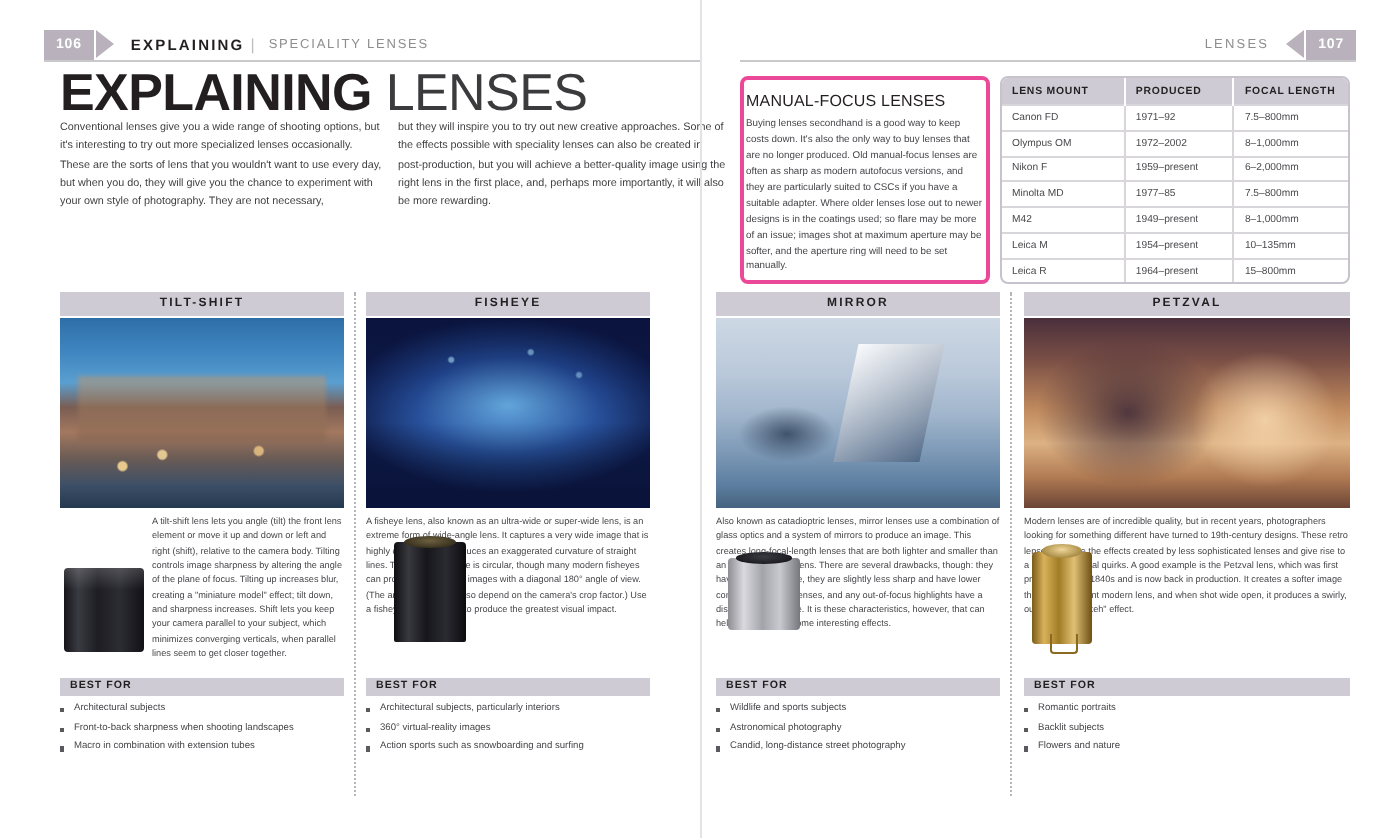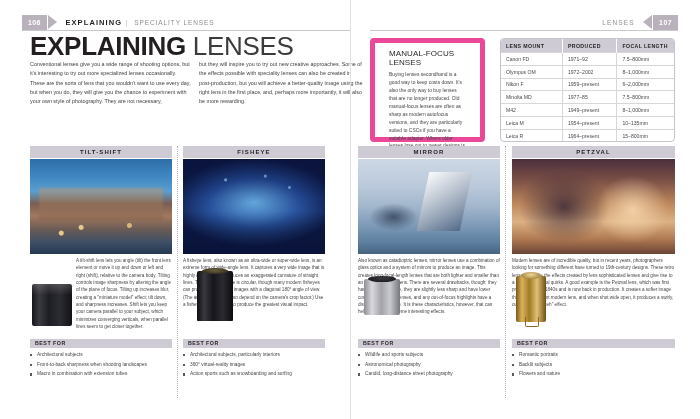--- a/index.html
+++ b/index.html
@@ -42,22 +42,22 @@
   .title b{font-weight:bold;}
   .title span{font-weight:300;color:#3b3b3d;}
 
   
   .intro{position:absolute;top:60px;font-size:5.4px;line-height:1.72;color:#3f3f42;text-align:left;}
   .intro.c1{left:30px;width:162px;}
   .intro.c2{left:199px;width:165px;}
 
   
   .mf-box{
-    position:absolute;left:370px;top:38px;width:115px;height:104px;
-    border:5px solid #ec4899;border-radius:4px;background:#fff;box-sizing:border-box;padding:6px 14px;
+    position:absolute;left:370px;top:38px;width:125px;height:104px;
+    border:2px solid #ec4899;border-radius:4px;background:#fff;box-sizing:border-box;padding:6px 1px;
   }
   .mf-title{font-size:8px;letter-spacing:.1px;color:#231f20;margin:0 0 4px 0;font-weight:normal;}
   .mf-body{font-size:4.9px;line-height:1.62;color:#46464a;}
 
   
   .tbl-wrap{
     position:absolute;left:500px;top:38px;width:175px;height:104px;
     border:1px solid #c7c2cb;border-radius:4px;overflow:hidden;background:#fff;box-sizing:border-box;
   }
   table.lenstbl{width:100%;border-collapse:collapse;table-layout:fixed;}

